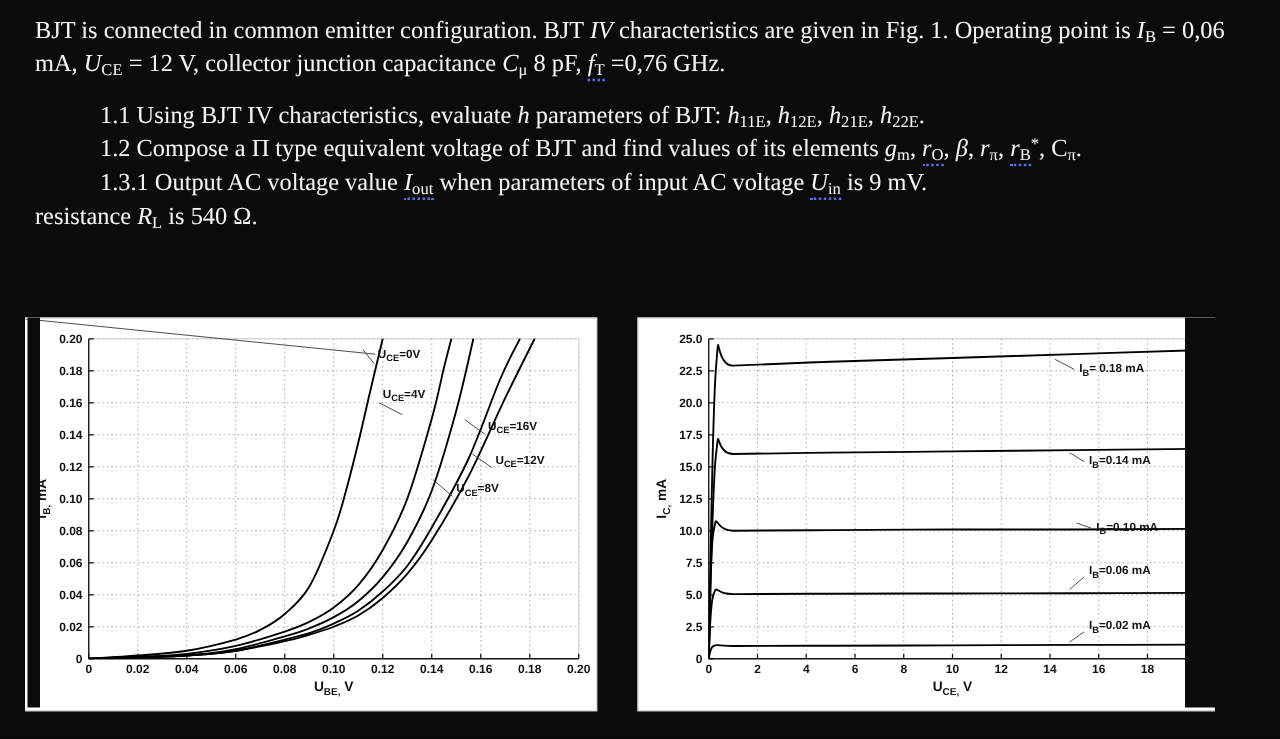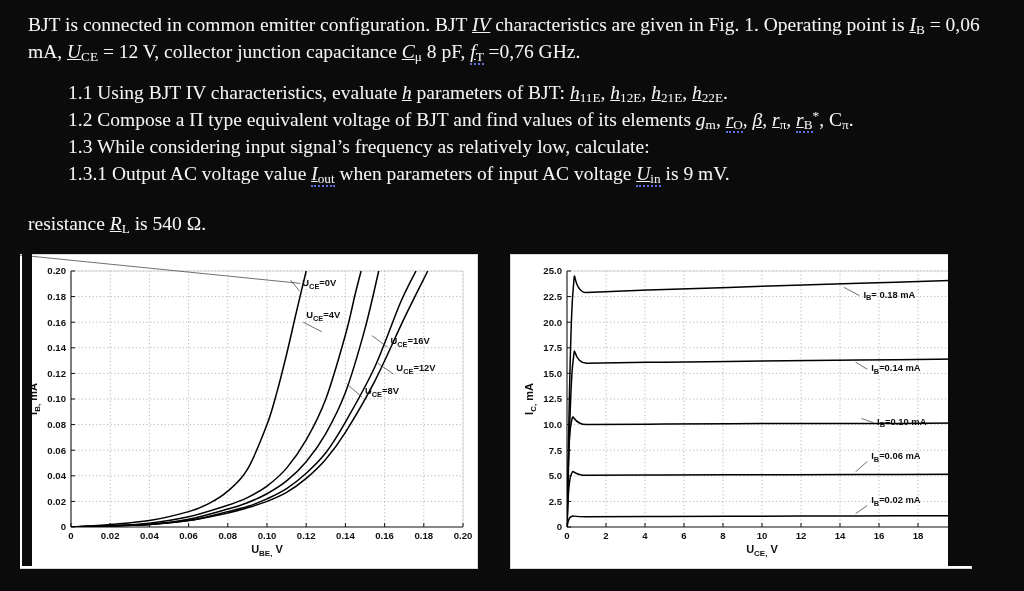--- a/index.html
+++ b/index.html
@@ -28,24 +28,24 @@
     width: 1024px;
     padding: 12px 28px 0 28px;
     box-sizing: border-box;
     font-size: 19.5px;
     line-height: 1.38;
     color: #f4f4f4;
     text-shadow: 0 0 1px rgba(255,255,255,0.15);
   }
   .para { margin: 0 0 0 0; text-align: left; }
   .para.intro { margin-bottom: 14px; }
-  .lvl1 { margin-left: 40px; }
-  .hang { margin-left: 0px; margin-top: 24px; }
-
-  i.it { font-style: italic; text-decoration: underline; }
+  .lvl1 { margin-left: 52px; }
+  .hang { margin-left: 0px; }
+
+  i.it { font-style: italic; }
   sub { font-size: 0.68em; vertical-align: -0.25em; line-height: 0; }
   sup { font-size: 0.68em; vertical-align: 0.45em; line-height: 0; }
   .sq {
     border-bottom: 2px dotted #5a6fe0;
     padding-bottom: 1px;
   }
   .nb { white-space: nowrap; }
 
   
   #figure-area {
@@ -101,23 +101,20 @@
 
     <p class="para lvl1">
       <span>1.2 </span><span>Compose a Π type equivalent voltage of BJT and find values of its elements </span><span class="nb"><i class="it">g</i><sub>m</sub>,</span>
       <span class="nb sq"><i class="it">r</i><sub>O</sub></span><span>,</span>
       <span class="nb"><i class="it">β</i>,</span>
       <span class="nb"><i class="it">r</i><sub>π</sub>,</span>
       <span class="nb"><span class="sq"><i class="it">r</i><sub>B</sub></span><sup>*</sup>,</span>
       <span class="nb">C<sub>π</sub>.</span>
     </p>
 
-    <p class="para lvl1">
-      <span>1.3 </span><span>While considering input signal’s frequency as relatively low, calculate:</span>
-    </p>
 
     <p class="para lvl1">
       <span>1.3.1 </span><span>Output AC voltage value </span><span class="nb sq"><i class="it">I</i><sub>out</sub></span><span> when parameters of input AC voltage </span><span class="nb sq"><i class="it">U</i><sub>in</sub></span><span> is 9 mV.</span>
     </p>
 
 
     <p class="para hang">
       <span>resistance </span><span class="nb"><i class="it">R</i><sub>L</sub></span><span> is 540 Ω.</span>
     </p>
 

